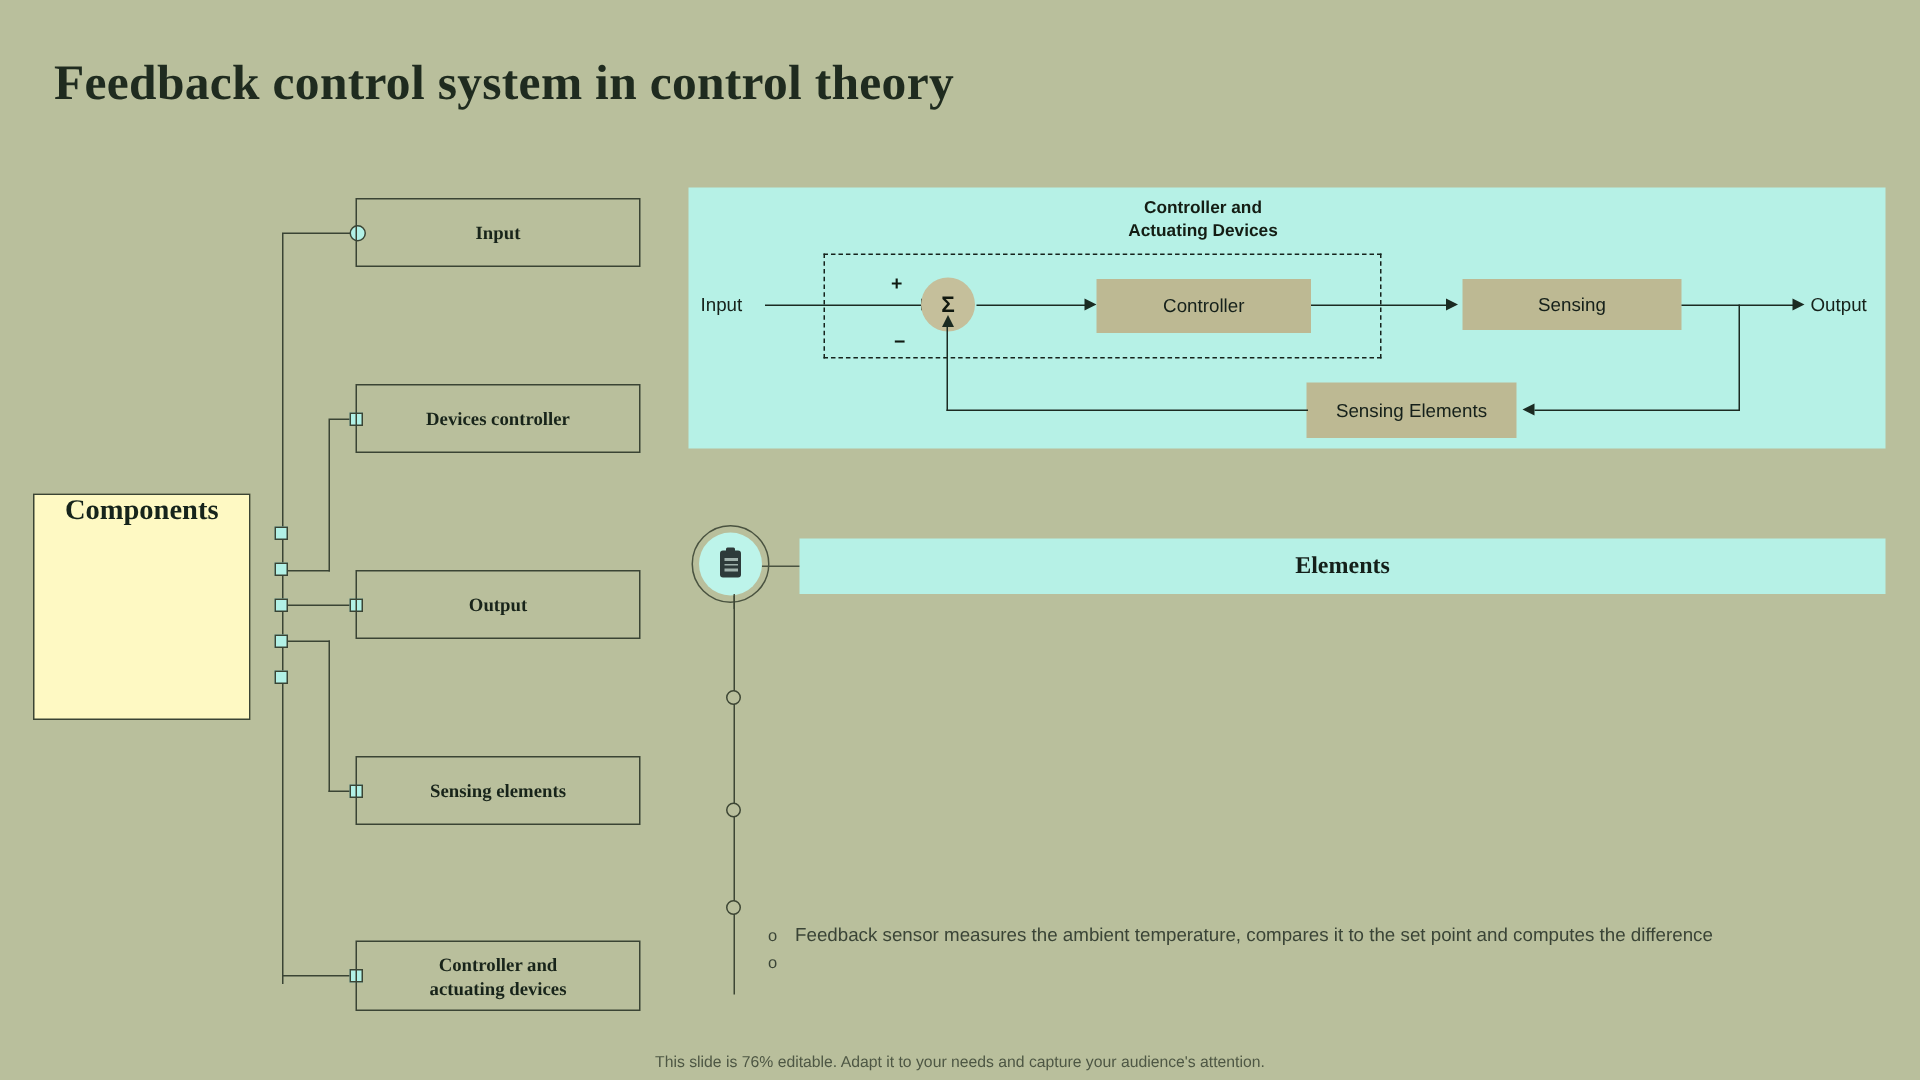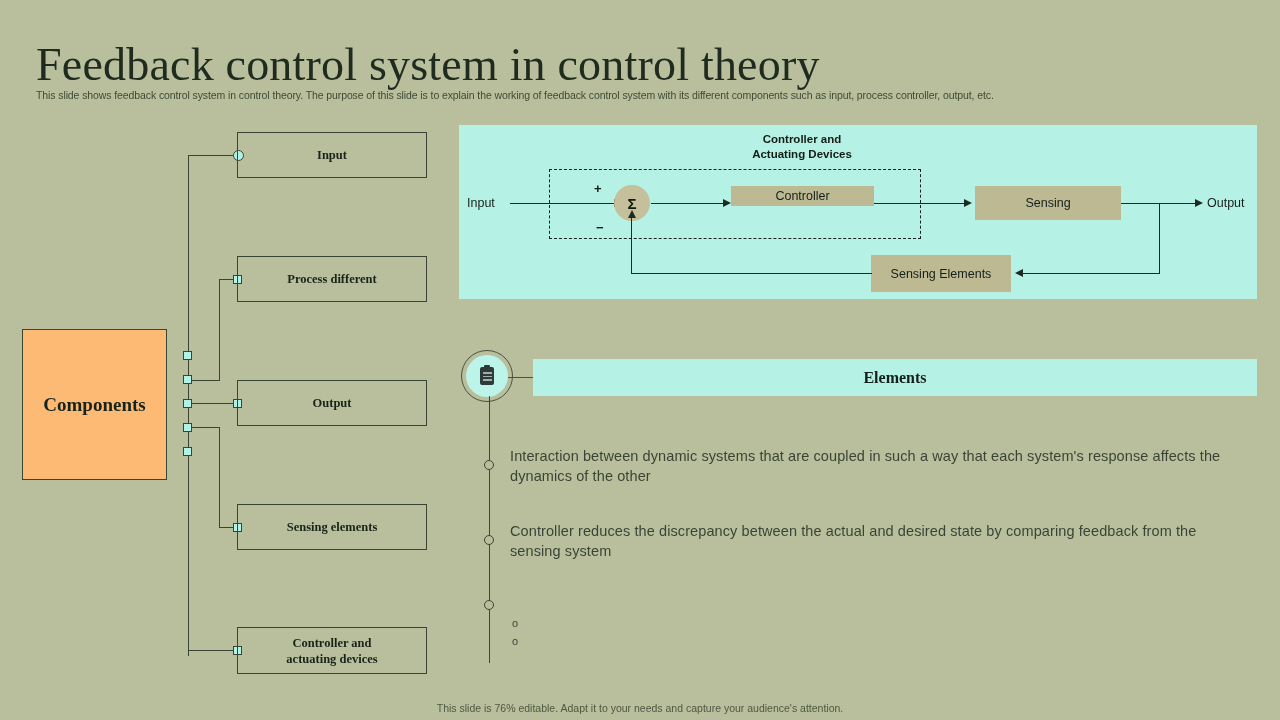--- a/index.html
+++ b/index.html
@@ -20,22 +20,22 @@
     width: 1280px;
     height: 720px;
   }
 
   
   .title {
     position: absolute;
     left: 36px;
     top: 38px;
     font-family: "Liberation Serif", serif;
-    font-weight: normal;
-    font-size: 46px;
+    font-weight: bold;
+    font-size: 33px;
     color: #1f2b1f;
     letter-spacing: 0.2px;
     white-space: nowrap;
   }
   .subtitle {
     position: absolute;
     left: 36px;
     top: 89px;
     font-size: 10.5px;
     color: #3e4a36;
@@ -43,25 +43,25 @@
     letter-spacing: -0.1px;
   }
 
   
   .components-box {
     position: absolute;
     left: 22px;
     top: 329px;
     width: 145px;
     height: 151px;
-    background: #fdba74;
+    background: #fef9c3;
     border: 1px solid #3a4434;
     box-sizing: border-box;
     display: flex;
-    align-items: center;
+    align-items: flex-start;
     justify-content: center;
   }
   .components-box span {
     font-family: "Liberation Serif", serif;
     font-weight: bold;
     font-size: 19px;
     color: #16241b;
   }
 
   .comp-box {
@@ -312,40 +312,39 @@
     font-size: 10.5px;
     color: #4e5744;
   }
 </style>
 </head>
 <body>
 
 <div class="slide">
 
   <div class="title">Feedback control system in control theory</div>
-  <div class="subtitle">This slide shows feedback control system in control theory. The purpose of this slide is to explain the working of feedback control system with its different components such as input, process controller, output, etc.</div>
 
   <div class="components-box">
     <span>Components</span>
   </div>
 
   <div class="conn-line" style="left:188px; top:156px; width:1.4px; height:500px;"></div>
 
   <div class="conn-line" style="left:188px; top:155px; width:50px; height:1.4px;"></div>
   <div class="conn-circle" style="left:233px; top:150px;"></div>
   <div class="comp-box" style="top:132px;">
     <span>Input</span>
   </div>
 
   <div class="conn-line" style="left:188px; top:380px; width:32px; height:1.4px;"></div>
   <div class="conn-line" style="left:219px; top:280px; width:1.4px; height:101px;"></div>
   <div class="conn-line" style="left:219px; top:279px; width:19px; height:1.4px;"></div>
   <div class="conn-sq" style="left:233px; top:275px;"></div>
   <div class="comp-box" style="top:256px;">
-    <span>Process different</span>
+    <span>Devices controller</span>
   </div>
 
   <div class="conn-line" style="left:188px; top:403px; width:50px; height:1.4px;"></div>
   <div class="conn-sq" style="left:233px; top:399px;"></div>
   <div class="comp-box" style="top:380px;">
     <span>Output</span>
   </div>
 
   <div class="conn-line" style="left:188px; top:427px; width:32px; height:1.4px;"></div>
   <div class="conn-line" style="left:219px; top:427px; width:1.4px; height:101px;"></div>
@@ -384,21 +383,21 @@
     <div class="dg-sign" style="left:135px; top:56px;">+</div>
     <div class="dg-sign" style="left:137px; top:95px;">−</div>
 
     <div class="dg-sum" style="left:155px; top:60px;">
       <span>Σ</span>
     </div>
 
     <div class="dg-line" style="left:192px; top:78px; width:76px; height:1.4px;"></div>
     <div class="arrow-r" style="left:264px; top:74px;"></div>
 
-    <div class="dg-box" style="left:272px; top:61px; width:143px; height:20px;">
+    <div class="dg-box" style="left:272px; top:61px; width:143px; height:36px;">
       <span>Controller</span>
     </div>
 
     <div class="dg-line" style="left:415px; top:78px; width:93px; height:1.4px;"></div>
     <div class="arrow-r" style="left:505px; top:74px;"></div>
 
     <div class="dg-box" style="left:516px; top:61px; width:146px; height:34px;">
       <span>Sensing</span>
     </div>
 
@@ -431,29 +430,28 @@
   <div class="ov-connector" style="left:508px; top:377px; width:28px; height:1.3px;"></div>
   <div class="ov-connector" style="left:488.5px; top:396px; width:1.3px; height:10px;"></div>
 
   <div class="ov-bar">
     <span>Elements</span>
   </div>
 
   <div class="timeline"></div>
 
   <div class="tl-dot" style="top:460px;"></div>
-  <div class="bullet-text" style="top:447px; width:745px;">Interaction  between dynamic systems that are coupled in such a way that each system's response affects the dynamics of the  other</div>
 
   <div class="tl-dot" style="top:535px;"></div>
-  <div class="bullet-text" style="top:522px; width:725px;">Controller reduces the discrepancy between the actual and desired state by comparing feedback from the sensing system</div>
 
   <div class="tl-dot" style="top:600px;"></div>
   <div class="subbullets" style="top:614px; width:750px;">
     <div class="sb">
       <span class="sb-mark">o</span>
+      <span>Feedback sensor measures the ambient temperature, compares it to the set point and computes the difference</span>
     </div>
     <div class="sb">
       <span class="sb-mark">o</span>
     </div>
   </div>
 
   <div class="footer">This slide is 76% editable.  Adapt it to your needs and capture your audience's attention.</div>
 
 </div>
 

